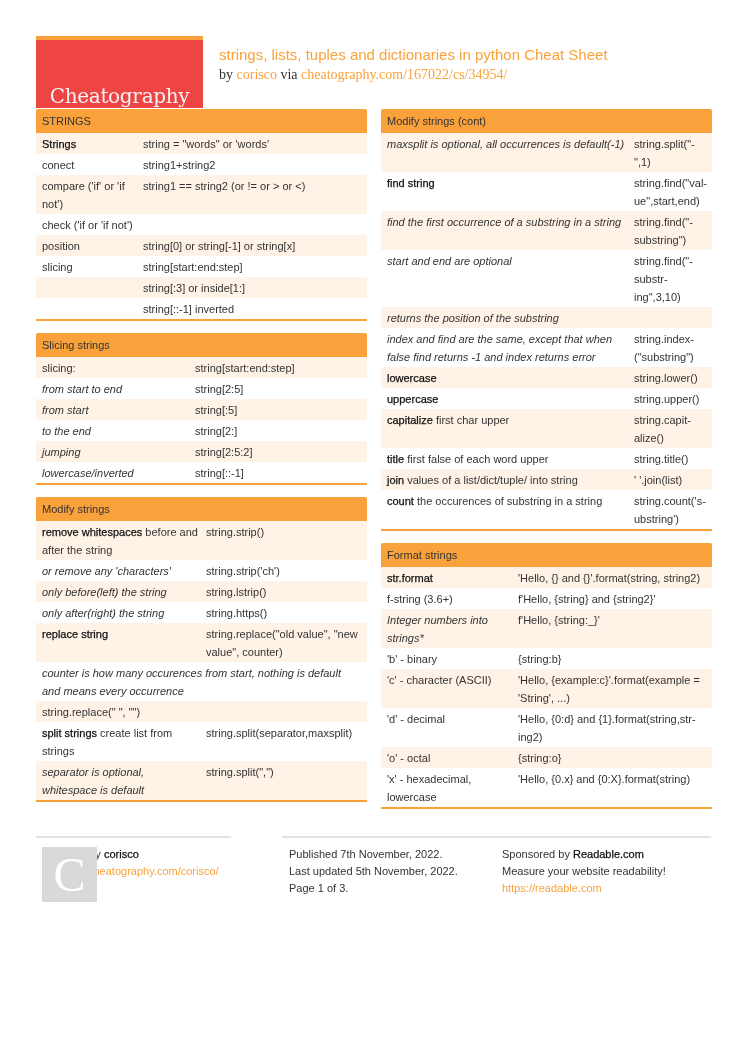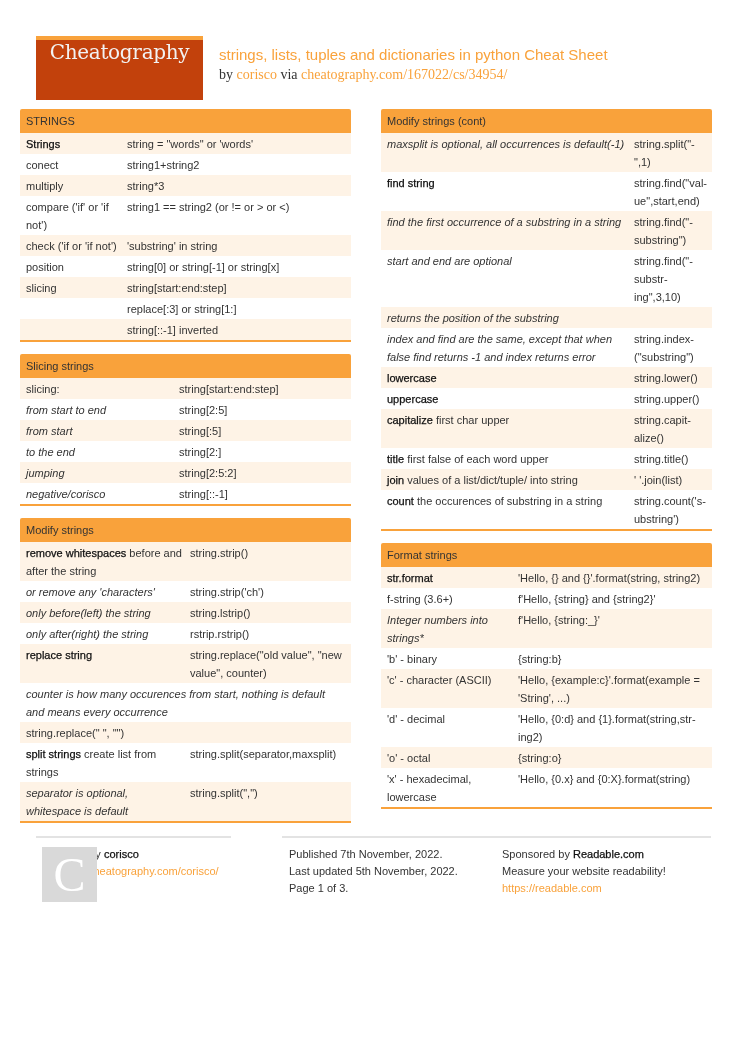--- a/index.html
+++ b/index.html
@@ -2,41 +2,41 @@
 <html><head>
 <meta charset="utf-8">
 <style>
   * { box-sizing: border-box; margin: 0; padding: 0; }
   body {
     width: 750px; height: 1061px; background: #ffffff;
     font-family: "Liberation Sans", sans-serif; color: #333333;
     position: relative; overflow: hidden;
   }
   .logo {
-    position: absolute; left: 36px; top: 36px; width: 167px; height: 64px;
-    background: #c2410c; border-top: 4px solid #F9A23B;
-    display: flex; align-items: flex-start; justify-content: center;
+    position: absolute; left: 36px; top: 36px; width: 167px; height: 72px;
+    background: #ef4444; border-top: 4px solid #F9A23B;
+    display: flex; align-items: flex-end; justify-content: center;
   }
   .logo span {
     font-family: "DejaVu Serif", "Liberation Serif", serif;
     color: #f2f2f2; font-size: 20px; letter-spacing: -0.3px;
   }
   .title-block { position: absolute; left: 219px; top: 44px; }
   .title {
     font-family: Liberation Sans, sans-serif; color: #F9A23B;
     font-size: 15px; line-height: 22px;
   }
   .byline {
     font-family: "Liberation Serif", serif; color: #333;
     font-size: 14px; line-height: 18px;
   }
   .byline .link { color: #F9A23B; }
 
   .col { position: absolute; top: 109px; width: 331px; }
-  .col.left { left: 20px; }
+  .col.left { left: 36px; }
   .col.right { left: 381px; }
 
   .section { border-bottom: 2px solid #F9A23B; margin-bottom: 12px; }
   .section-header {
     background: #F9A23B; color: #333; font-size: 11px;
     height: 24px; line-height: 24px; padding: 0 6px;
     border-radius: 2px 2px 0 0;
   }
   .row { display: flex; font-size: 11px; line-height: 18px; padding: 2px 6px 1px 6px; }
   .row:nth-child(odd) { background: #FEF3E6; }
@@ -81,42 +81,37 @@
     <div class="rows">
       <div class="row">
           <span class="c1 b" style="width:101px">Strings</span>
           <span class="c2">string = "words" or 'words'</span>
         </div>
       <div class="row">
           <span class="c1" style="width:101px">conect</span>
           <span class="c2">string1+string2</span>
         </div>
       <div class="row">
-          <span class="c1" style="width:101px">multiply</span>
-          <span class="c2">string*3</span>
-        </div>
-      <div class="row">
           <span class="c1" style="width:101px">compare ('if' or 'if not')</span>
           <span class="c2">string1 == string2 (or != or &gt; or &lt;)</span>
         </div>
       <div class="row">
           <span class="c1" style="width:101px">check ('if or 'if not')</span>
-          <span class="c2">'substring' in string</span>
         </div>
       <div class="row">
           <span class="c1" style="width:101px">position</span>
           <span class="c2">string[0] or string[-1] or string[x]</span>
         </div>
       <div class="row">
           <span class="c1" style="width:101px">slicing</span>
           <span class="c2">string[start:end:step]</span>
         </div>
       <div class="row">
           <span class="c1" style="width:101px"></span>
-          <span class="c2">replace[:3] or string[1:]</span>
+          <span class="c2">string[:3] or inside[1:]</span>
         </div>
       <div class="row">
           <span class="c1" style="width:101px"></span>
           <span class="c2">string[::-1] inverted</span>
         </div>
     </div>
   </div>
 
   <div class="section">
     <div class="section-header">Slicing strings</div>
@@ -135,21 +130,21 @@
         </div>
       <div class="row">
           <span class="c1 it" style="width:153px">to the end</span>
           <span class="c2">string[2:]</span>
         </div>
       <div class="row">
           <span class="c1 it" style="width:153px">jumping</span>
           <span class="c2">string[2:5:2]</span>
         </div>
       <div class="row">
-          <span class="c1 it" style="width:153px">negative/corisco</span>
+          <span class="c1 it" style="width:153px">lowercase/inverted</span>
           <span class="c2">string[::-1]</span>
         </div>
     </div>
   </div>
 
   <div class="section">
     <div class="section-header">Modify strings</div>
     <div class="rows">
       <div class="row">
           <span class="c1" style="width:164px;padding-right:8px"><span class="b">remove whitespaces</span><span> before and after the string</span></span>
@@ -158,21 +153,21 @@
       <div class="row">
           <span class="c1 it" style="width:164px">or remove any 'characters'</span>
           <span class="c2">string.strip('ch')</span>
         </div>
       <div class="row">
           <span class="c1 it" style="width:164px">only before(left) the string</span>
           <span class="c2">string.lstrip()</span>
         </div>
       <div class="row">
           <span class="c1 it" style="width:164px">only after(right) the string</span>
-          <span class="c2">rstrip.rstrip()</span>
+          <span class="c2">string.https()</span>
         </div>
       <div class="row">
           <span class="c1 b" style="width:164px">replace string</span>
           <span class="c2">string.replace("old value", "new value", counter)</span>
         </div>
       <div class="row">
           <span class="full it">counter is how many occurences from start, nothing is default and means every occurrence</span>
         </div>
       <div class="row">
           <span class="c2">string.replace(" ", "")</span>

